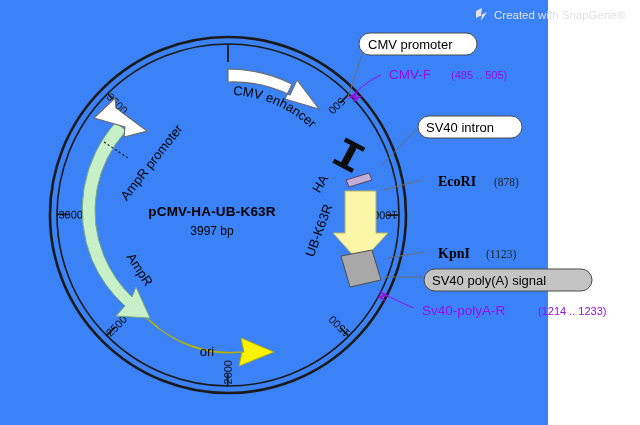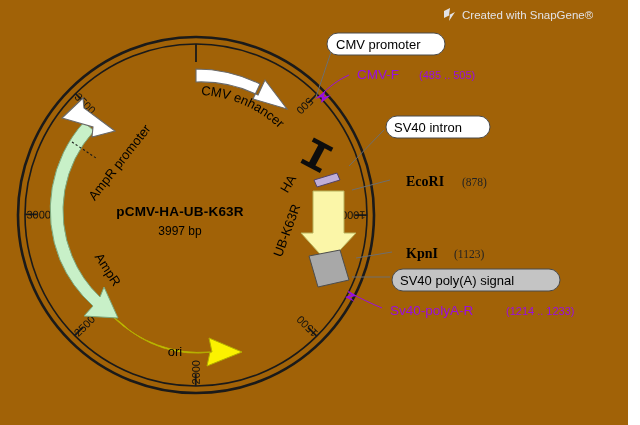--- a/index.html
+++ b/index.html
@@ -1,18 +1,18 @@
 <!DOCTYPE html>
 <html><head>
 <meta charset="utf-8">
 <style>
   html,body{margin:0;padding:0;background:#ffffff;}
   body{width:640px;height:425px;overflow:hidden;
        font-family:"Liberation Sans",sans-serif;}
-  #stage{position:relative;width:628px;height:425px;background:#a16207;}
+  #stage{position:relative;width:516px;height:425px;background:#3b82f6;padding-left:32px;}
   svg{display:block;}
   .watermark{fill:#e2e2e6;font-family:"Liberation Sans",sans-serif;font-size:11.5px;}
   .plasmid-ring{fill:none;stroke:#1a1a1a;}
   .tick{stroke:#1a1a1a;stroke-width:1.8;}
   .tick-label{font-family:"Liberation Sans",sans-serif;font-size:11px;fill:#111;}
   .center-title{font-family:"Liberation Sans",sans-serif;font-size:13.5px;font-weight:bold;fill:#000;letter-spacing:0.2px;}
   .center-sub{font-family:"Liberation Sans",sans-serif;font-size:12px;fill:#000;}
   .feat-label{font-family:"Liberation Sans",sans-serif;font-size:13px;fill:#000;}
   .callout-box{fill:#ffffff;stroke:#4a4a4a;stroke-width:1;}
   .callout-box-filled{fill:#c4c4c4;stroke:#4a4a4a;stroke-width:1;}

